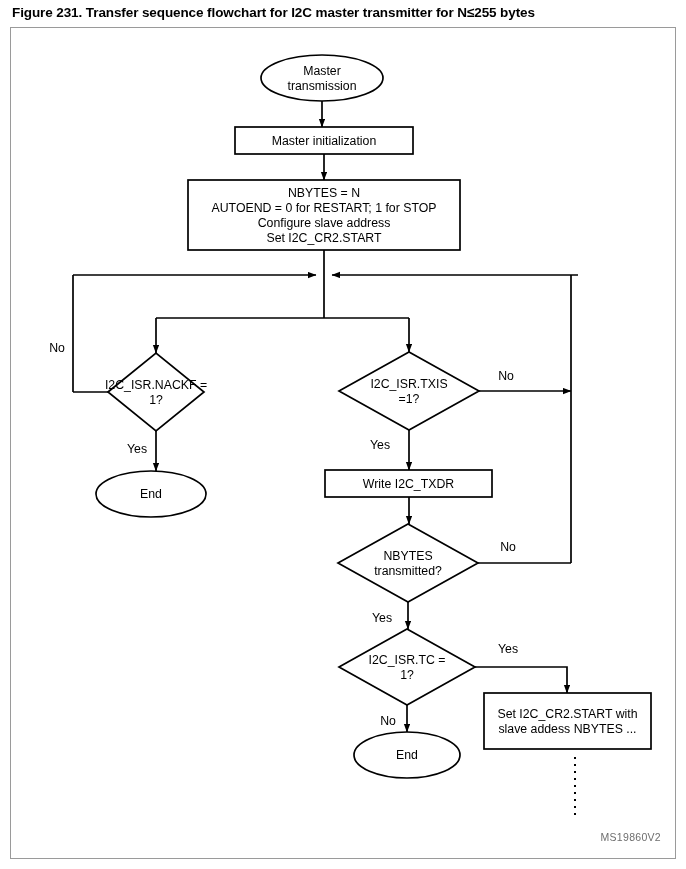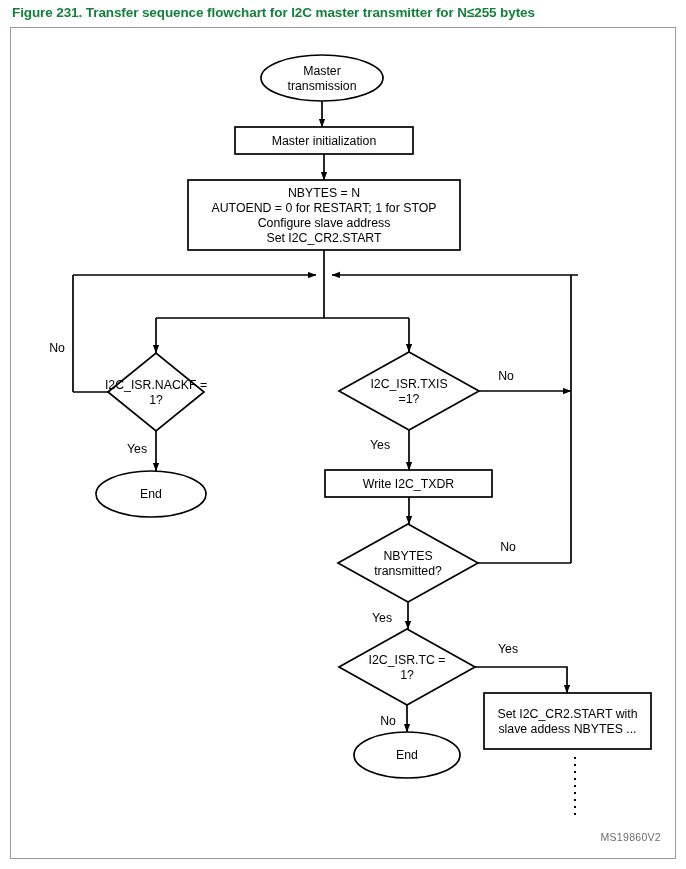--- a/index.html
+++ b/index.html
@@ -24,21 +24,21 @@
   #figure-caption {
     position: absolute;
     left: 12px;
     top: 2px;
     width: 670px;
     font-size: 13.5px;
     font-weight: bold;
     letter-spacing: -0.1px;
     line-height: 22px;
     white-space: nowrap;
-    color: #15803d;
+    color: #000000;
   }
   #figure-frame {
     position: absolute;
     left: 10px;
     top: 27px;
     width: 666px;
     height: 832px;
     border: 1.6px solid #9a9a9a;
     box-sizing: border-box;
     background: #ffffff;

